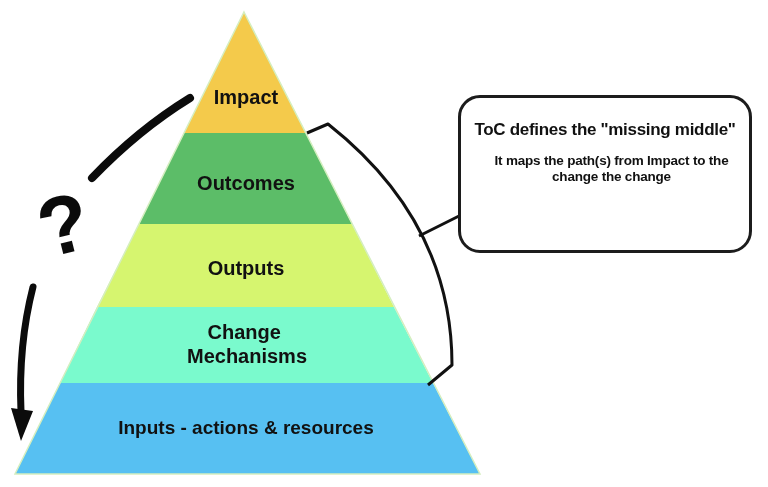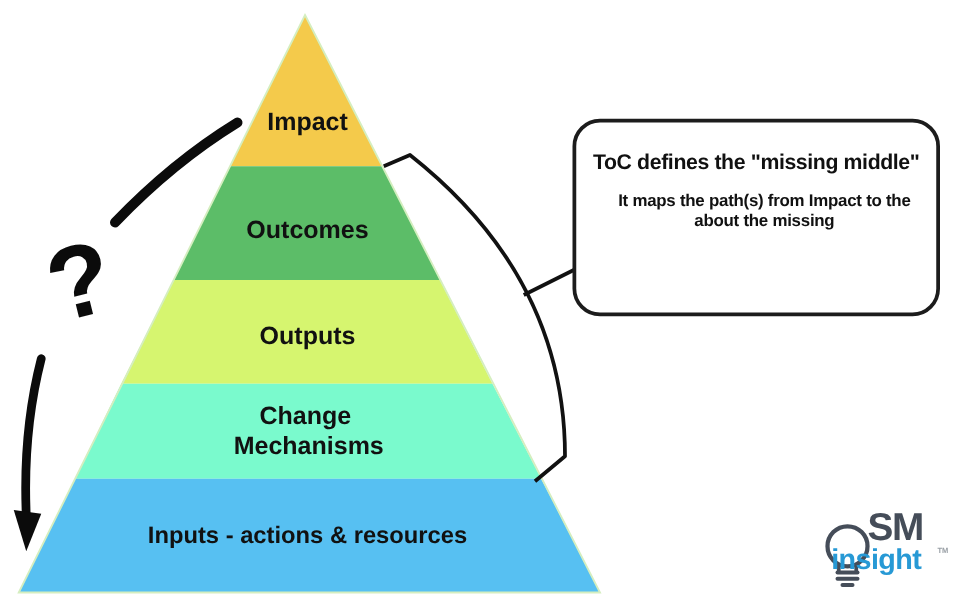--- a/index.html
+++ b/index.html
@@ -52,31 +52,18 @@
     <polygon points="11,408 33,411 21,441" fill="#0b0b0b"></polygon>
 
     <path d="M307,133 L328,124 Q452,222 452,365 L428,385" fill="none" stroke="#111" stroke-width="3" stroke-linejoin="round"></path>
     <line x1="419" y1="236" x2="459" y2="216" stroke="#111" stroke-width="3"></line>
   </svg>
 
   <div id="callout">
     <div class="title">ToC defines the "missing middle"</div>
     <div class="body">
       <div>It maps the path(s) from Impact to the</div>
-      <div>about the missing</div>
+      <div>change the change</div>
     </div>
   </div>
 
-  <div id="logo">
-    <svg width="112" height="82" viewBox="0 0 112 82">
-      <circle cx="28" cy="39" r="16" fill="none" stroke="#454D59" stroke-width="3.4"></circle>
-      <line x1="21" y1="53" x2="21" y2="59" stroke="#454D59" stroke-width="3"></line>
-      <line x1="35" y1="53" x2="35" y2="59" stroke="#454D59" stroke-width="3"></line>
-      <line x1="20" y1="60" x2="36" y2="60" stroke="#454D59" stroke-width="3.2" stroke-linecap="round"></line>
-      <line x1="20" y1="65" x2="36" y2="65" stroke="#454D59" stroke-width="3.2" stroke-linecap="round"></line>
-      <line x1="24" y1="70" x2="32" y2="70" stroke="#454D59" stroke-width="3.2" stroke-linecap="round"></line>
-    </svg>
-    <span class="sm">SM</span>
-    <span class="insight">insight</span>
-    <span class="tm">TM</span>
-  </div>
 
 </div>
 
 </body></html>

